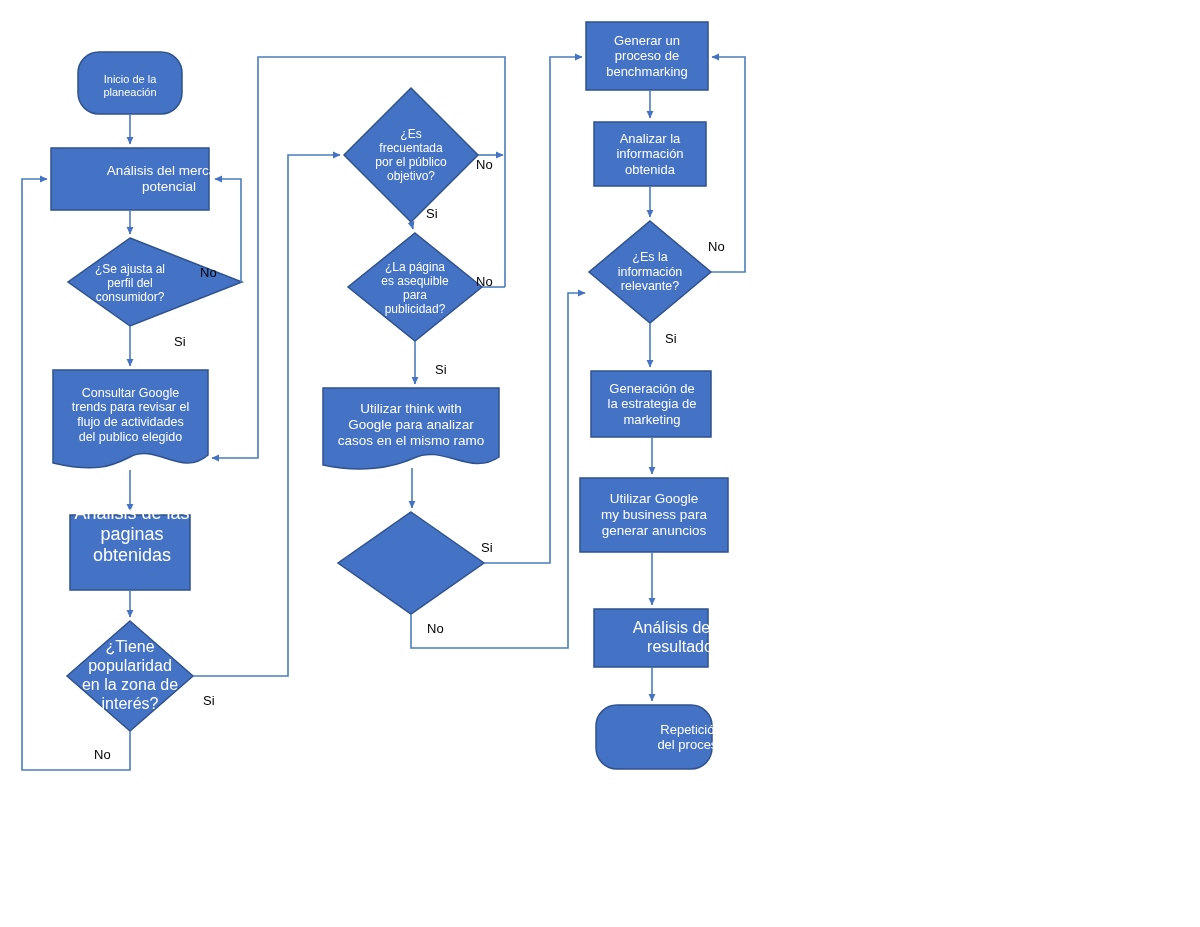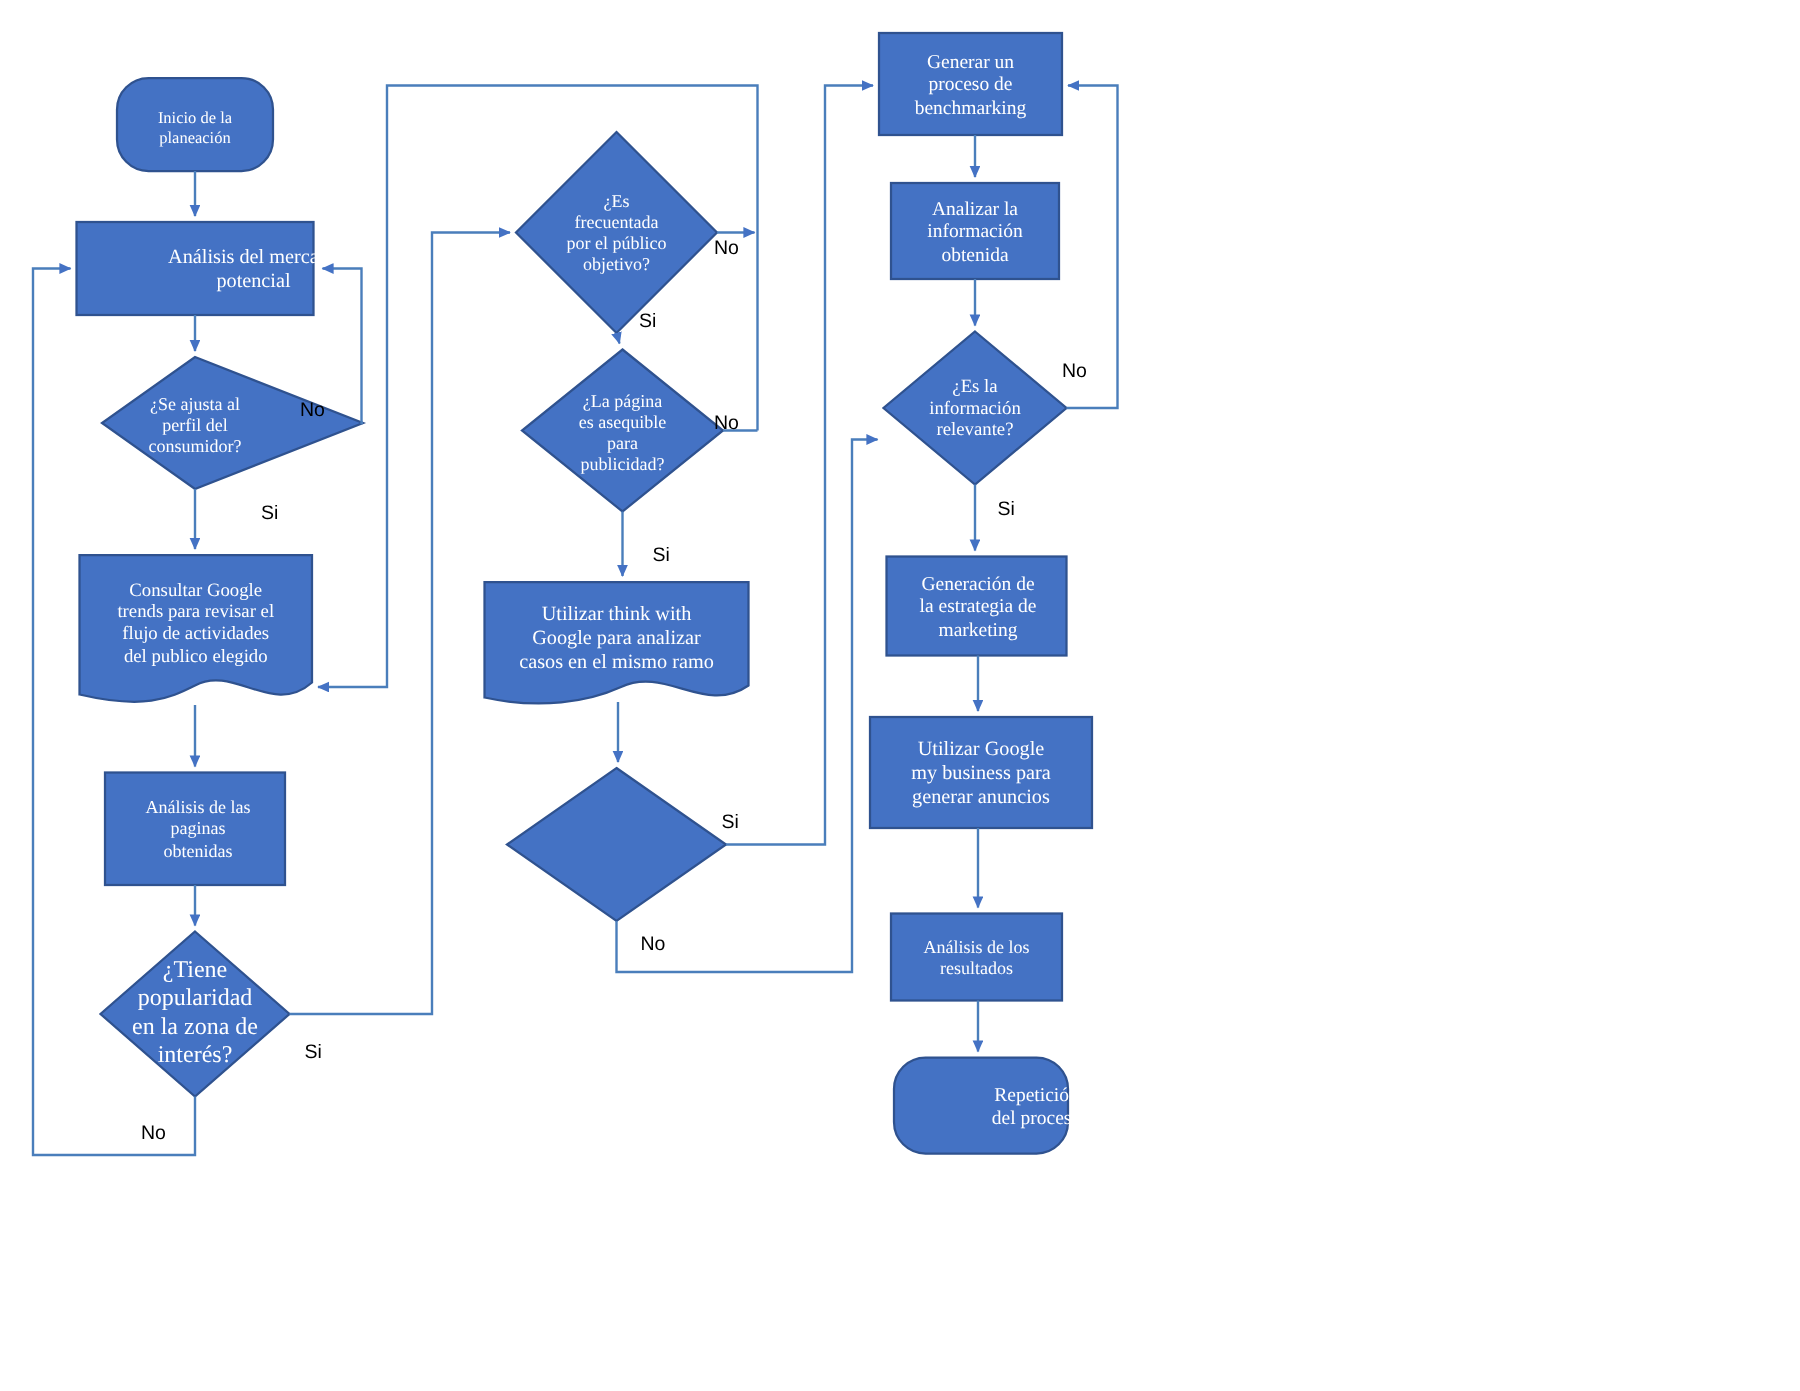--- a/index.html
+++ b/index.html
@@ -25,21 +25,21 @@
     width: 1200px;
     height: 927px;
   }
   .node-label {
     position: absolute;
     display: flex;
     align-items: center;
     justify-content: center;
     text-align: center;
     color: #ffffff;
-    font-family: Liberation Serif, serif;
+    font-family: Liberation Sans, sans-serif;
     line-height: 1.18;
     pointer-events: none;
     white-space: pre-line;
   }
   .edge-label {
     position: absolute;
     color: #000000;
     font-family: "Liberation Sans", sans-serif;
     font-size: 13px;
     line-height: 1;
@@ -155,21 +155,21 @@
 
   <div class="node-label" style="left:68px; top:252px; width:124px; height:62px; font-size:12px;">¿Se ajusta al
 perfil del
 consumidor?</div>
 
   <div class="node-label" style="left:53px; top:370px; width:155px; height:90px; font-size:12.5px;">Consultar Google
 trends para revisar el
 flujo de actividades
 del publico elegido</div>
 
-  <div class="node-label" style="left:70px; top:515px; width:124px; height:75px; font-size:12px;">Análisis de las
+  <div class="node-label" style="left:70px; top:497px; width:124px; height:75px; font-size:18px;">Análisis de las
 paginas
 obtenidas</div>
 
   <div class="node-label" style="left:72px; top:639px; width:116px; height:74px; font-size:16px;">¿Tiene
 popularidad
 en la zona de
 interés?</div>
 
   <div class="node-label" style="left:348px; top:113px; width:126px; height:84px; font-size:12px;text-align:center;">¿Es
 frecuentada
@@ -199,21 +199,21 @@
 relevante?</div>
 
   <div class="node-label" style="left:591px; top:371px; width:122px; height:66px; font-size:13px;">Generación de
 la estrategia de
 marketing</div>
 
   <div class="node-label" style="left:580px; top:478px; width:148px; height:74px; font-size:13.5px;">Utilizar Google
 my business para
 generar anuncios</div>
 
-  <div class="node-label" style="left:594px; top:609px; width:114px; height:58px; font-size:12px;">Análisis de los
+  <div class="node-label" style="left:594px; top:609px; width:114px; height:58px; font-size:16px;padding-left:33px;">Análisis de los
 resultados</div>
 
   <div class="node-label" style="left:596px; top:705px; width:116px; height:64px; font-size:13px;margin-left:37px;">Repetición
 del proceso</div>
 
   <div class="edge-label" style="left:200px; top:266px;">No</div>
 
   <div class="edge-label" style="left:174px; top:335px;">Si</div>
 
   <div class="edge-label" style="left:203px; top:694px;">Si</div>

